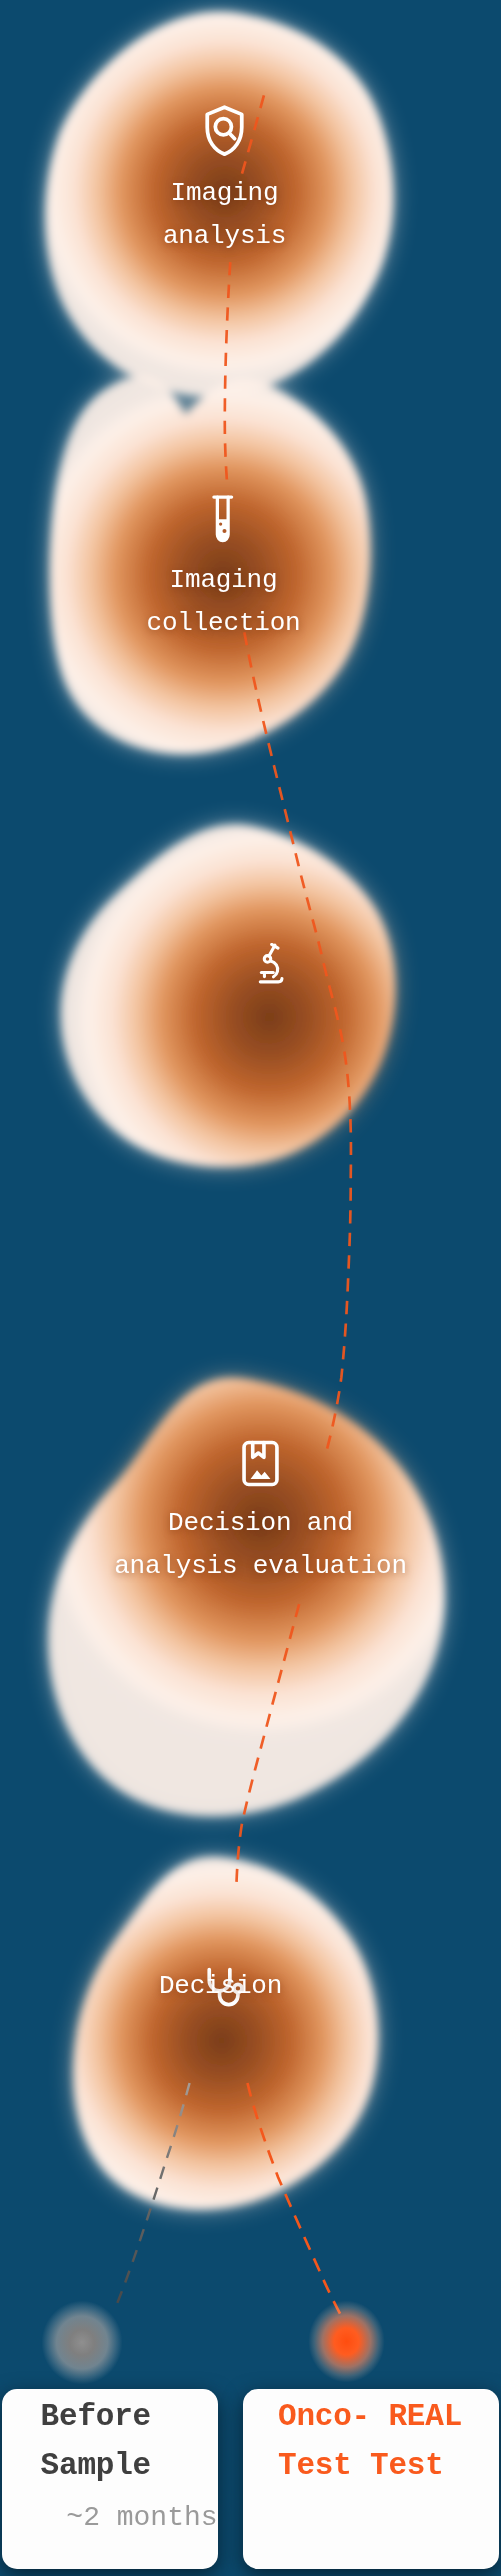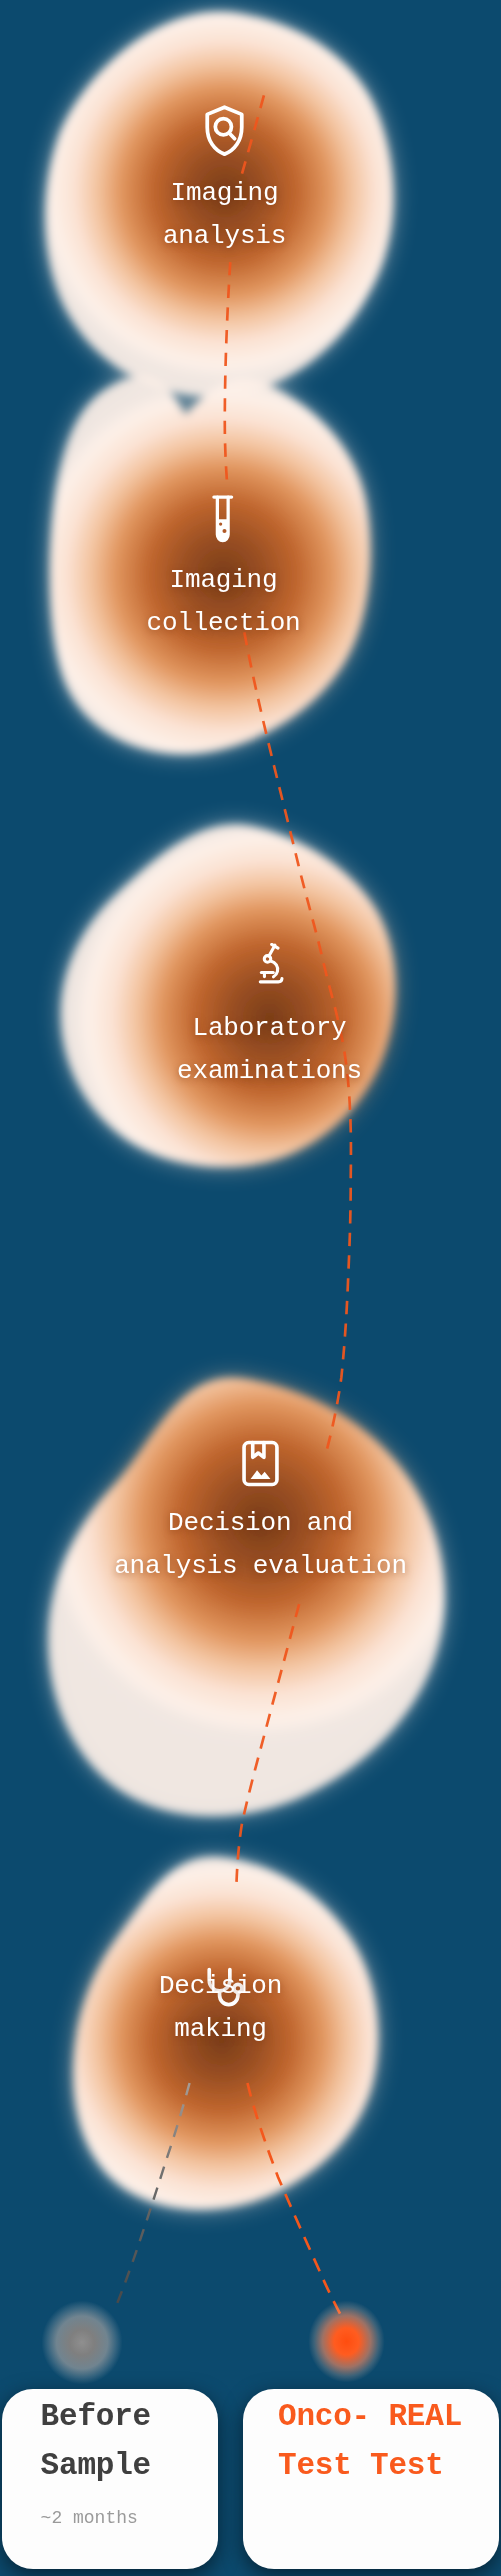--- a/index.html
+++ b/index.html
@@ -23,30 +23,30 @@
   .dot-gray{
     width:88px;height:91px;
     background:radial-gradient(closest-side,#8f8f8f 0%,#7f7f7f 28%,rgba(195,180,172,.55) 58%,rgba(235,215,205,.18) 78%,rgba(235,215,205,0) 92%);
   }
   .dot-orange{
     width:83px;height:89px;
     background:radial-gradient(closest-side,#ff4d0f 0%,#ff5c20 30%,rgba(255,140,95,.6) 58%,rgba(255,195,165,.2) 78%,rgba(255,195,165,0) 92%);
   }
   .card{
     position:absolute;
-    background:#fdfdfd;border-radius:31px;
+    background:#fdfdfd;border-radius:15px;
     box-sizing:border-box;
     box-shadow:0 6.3px 20.3px rgba(0,0,0,.5);
     padding:3.1px 0 0 39px;
   }
   .card-title{
     font-size:31px;font-weight:bold;line-height:49px;letter-spacing:-0.2px;
   }
   .card-duration{
-    margin-top:11px;font-size:18px;line-height:34px;color:#9a9a9a;
+    margin-top:11px;font-size:28px;line-height:34px;color:#9a9a9a;text-align:right;
   }
   .title-dark{color:#3f3f3f;}
   .title-orange{color:#f95a1d;}
 </style>
 </head>
 <body>
 
 <div class="canvas">
 
   <svg class="art" width="502" height="2576" viewBox="0 0 641 3292">
@@ -174,24 +174,20 @@
     <svg viewBox="0 0 17 26" fill="none" stroke="#fff" stroke-width="1.7" stroke-linecap="round" stroke-linejoin="round">
       <path d="M11.5 1.2 L8.2 7.2"></path>
       <path d="M9.7 0.8 L13.2 2.8"></path>
       <circle cx="7.4" cy="8.8" r="1.8"></circle>
       <path d="M9.2 10 C11.9 10.7 13.5 13.1 12.9 15.7 C12.6 17 11.8 18 10.7 18.7"></path>
       <path d="M4 16.3 H10.6"></path>
       <path d="M5.7 16.3 V18.6"></path>
       <path d="M3.4 21.5 H13.4 C14.6 21.5 15.3 20.8 15.4 19.7"></path>
     </svg>
   </div>
-  <div class="step-label" style="left:113px;top:1007px;">
-    <div>Laboratory</div>
-    <div>examinations</div>
-  </div>
 
   <div class="step-icon" style="left:241px;top:1440px;width:39px;height:47px;">
     <svg viewBox="0 0 21 26" fill="none" stroke="#fff" stroke-width="2" stroke-linecap="round" stroke-linejoin="round">
       <rect x="1.4" y="1.4" width="18.2" height="23.2" rx="2.6"></rect>
       <path d="M6.2 1.4 V9.6 L9.3 7.2 L12.4 9.6 V1.4"></path>
       <path d="M5 21.6 L8.6 16.8 L11 19.6 L12.8 17.6 L16 21.6 Z" fill="#fff" stroke="none"></path>
     </svg>
   </div>
   <div class="step-label" style="left:104px;top:1502px;">
     <div>Decision and</div>
@@ -200,21 +196,20 @@
 
   <div class="step-icon" style="left:202px;top:1967px;width:41px;height:46px;">
     <svg viewBox="0 0 22 25" fill="none" stroke="#fff" stroke-width="2" stroke-linecap="round" stroke-linejoin="round">
       <path d="M3.8 1.4 V7.2 C3.8 10.4 6.2 13 9.4 13 C12.6 13 15 10.4 15 7.2 V1.4"></path>
       <path d="M9.4 13 V15.4 C9.4 18.2 11.6 20.4 14.4 20.4 C17.2 20.4 19.4 18.2 19.4 15.4 V13.9"></path>
       <circle cx="19.4" cy="11.6" r="2.2"></circle>
     </svg>
   </div>
   <div class="step-label" style="left:64px;top:1965px;">
     <div>Decision</div>
-    <div>making</div>
   </div>
 
   <div class="dot dot-gray" style="left:38px;top:2297px;"></div>
   <div class="dot dot-orange" style="left:305px;top:2297px;"></div>
 
   <div class="card" style="left:1.6px;top:2389px;width:216px;height:180px;">
     <div class="card-title title-dark">
       <div>Before</div>
       <div>Sample</div>
     </div>

